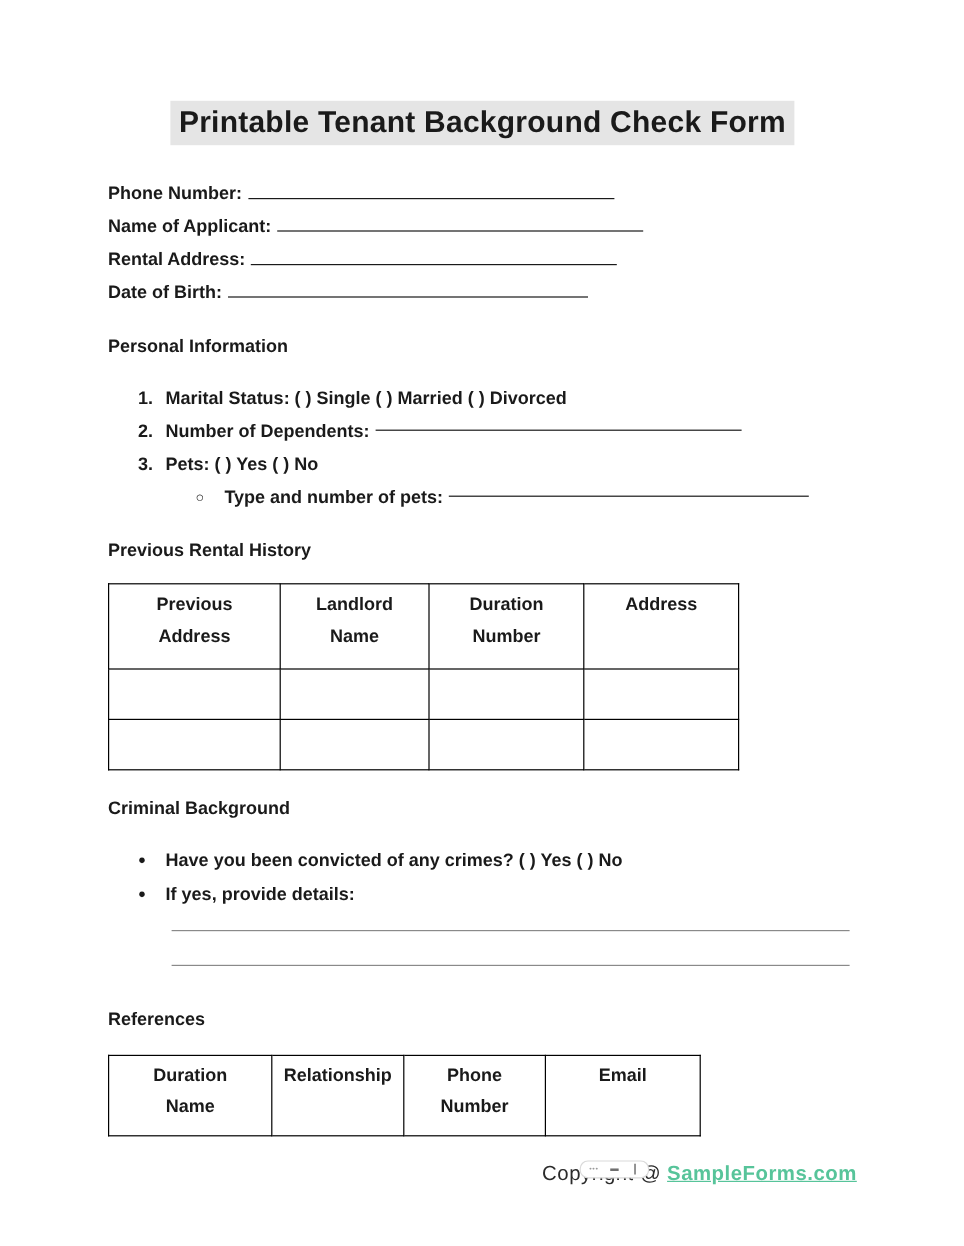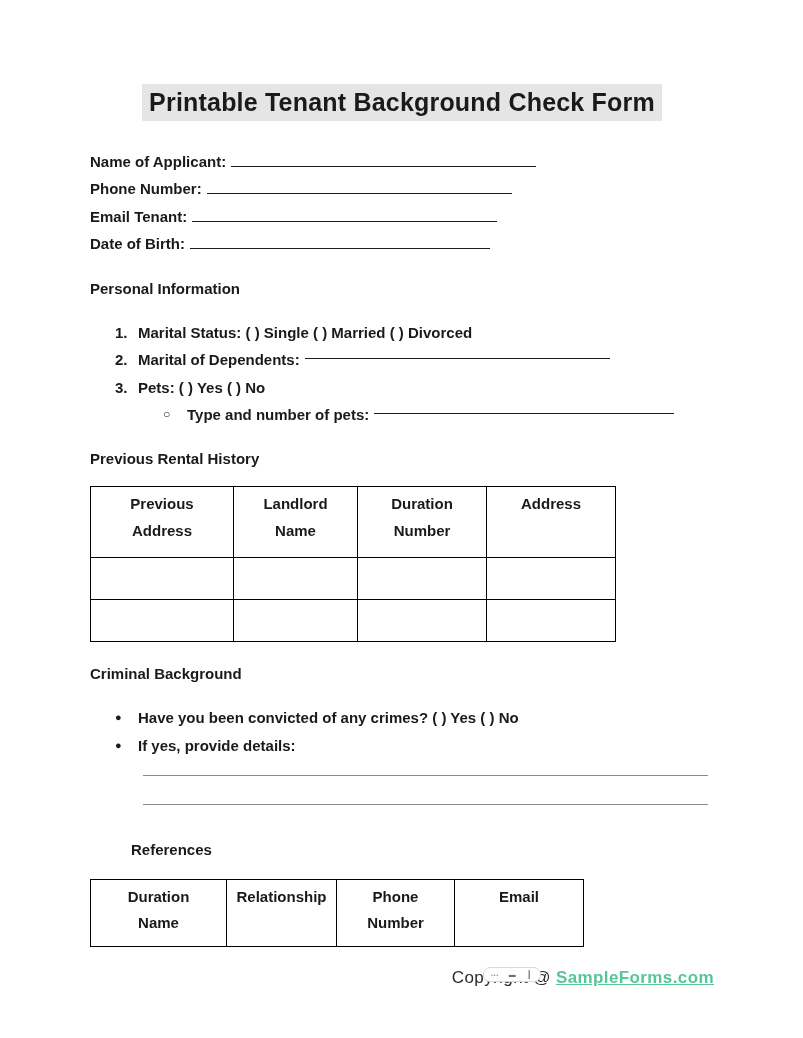--- a/index.html
+++ b/index.html
@@ -47,21 +47,21 @@
 
   
   .section-heading {
     font-size: 15px;
     font-weight: bold;
     line-height: 27.4px;
   }
   .h-personal   { margin-top: 17px; }
   .h-rental     { margin-top: 16px; }
   .h-criminal   { margin-top: 18px; }
-  .h-references { margin-top: 31px; margin-left: 41px; }
+  .h-references { margin-top: 31px; }
 
   
   .list { margin-top: 17px; }
   .list-item {
     display: flex;
     font-size: 15px;
     font-weight: bold;
     line-height: 27.4px;
     white-space: nowrap;
   }
@@ -152,43 +152,43 @@
 
 <div class="page">
   <div class="content">
 
     <div class="title-wrap">
       <span class="doc-title" style="background: #e5e5e5;">Printable Tenant Background Check Form</span>
     </div>
 
     <div class="fields">
       <div class="field-line">
+        <span>Phone Number:</span><span class="blank"></span>
+      </div>
+      <div class="field-line">
         <span>Name of Applicant:</span><span class="blank"></span>
       </div>
       <div class="field-line">
-        <span>Phone Number:</span><span class="blank"></span>
-      </div>
-      <div class="field-line">
-        <span>Email Tenant:</span><span class="blank"></span>
+        <span>Rental Address:</span><span class="blank"></span>
       </div>
       <div class="field-line">
         <span>Date of Birth:</span><span class="blank narrow"></span>
       </div>
     </div>
 
     <div class="section-heading h-personal">Personal Information</div>
 
     <div class="list">
       <div class="list-item">
         <span class="marker">1.</span>
         <span>Marital Status: ( ) Single ( ) Married ( ) Divorced</span>
       </div>
       <div class="list-item">
         <span class="marker">2.</span>
-        <span>Marital of Dependents:</span>
+        <span>Number of Dependents:</span>
           <span class="blank"></span>
       </div>
       <div class="list-item">
         <span class="marker">3.</span>
         <span>Pets: ( ) Yes ( ) No</span>
       </div>
       <div class="list-item sub-item">
         <span class="marker sub-marker">○</span>
         <span>Type and number of pets:</span>
           <span class="blank narrow"></span>

